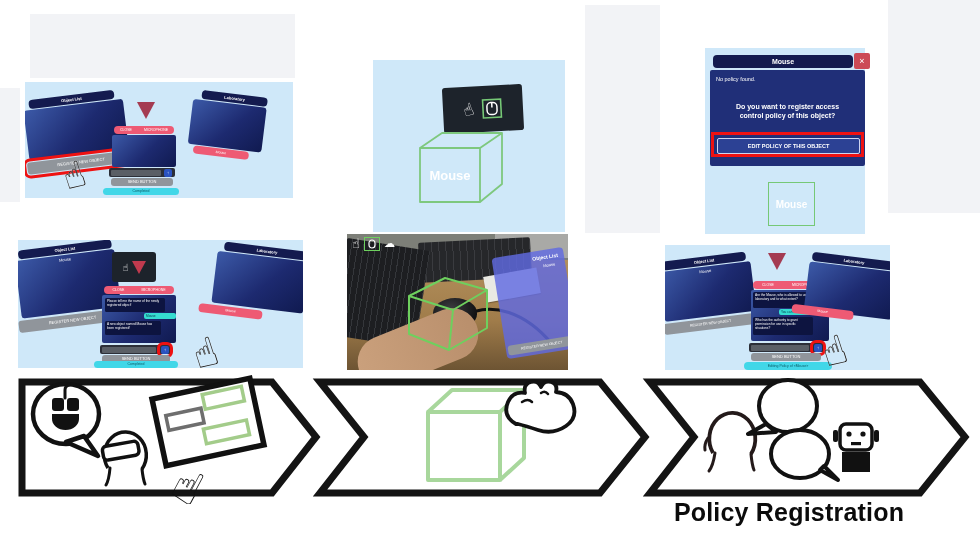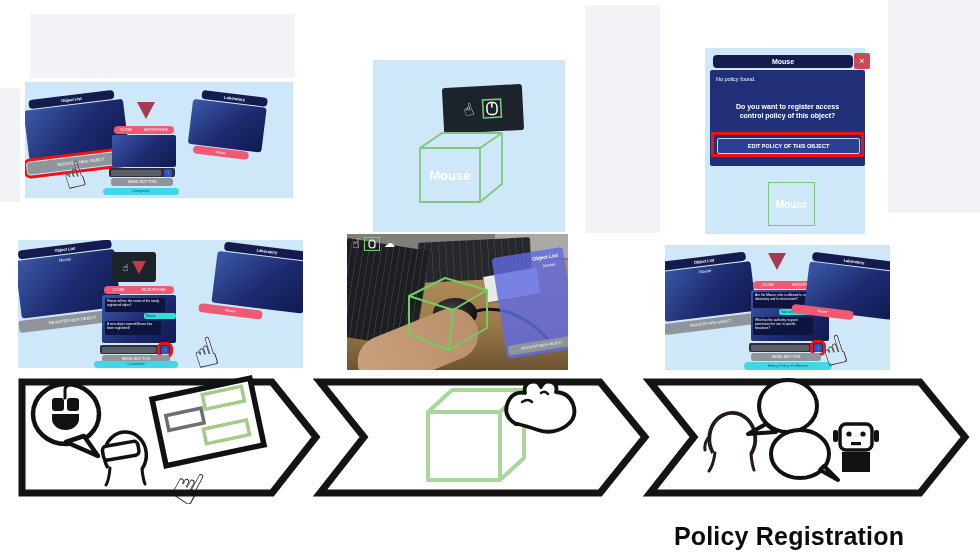--- a/index.html
+++ b/index.html
@@ -269,15 +269,15 @@
       <rect x="-16" y="-38" width="32" height="26" rx="6" fill="#fff" stroke="#111" stroke-width="3.5"></rect>
       <circle cx="-7" cy="-28" r="2.6" fill="#111"></circle>
         <circle cx="7" cy="-28" r="2.6" fill="#111"></circle>
       <rect x="-5" y="-20" width="10" height="3.2" fill="#111"></rect>
       <rect x="-23" y="-32" width="5" height="12" rx="2" fill="#111"></rect>
       <rect x="18" y="-32" width="5" height="12" rx="2" fill="#111"></rect>
       <rect x="-14" y="-10" width="28" height="20" fill="#111"></rect>
     </g>
   </svg>
 
-  <div class="flow-label" style="left:669px;top:498px;width:240px;margin-top:24px;">Policy Registration</div>
+  <div class="flow-label" style="left:669px;top:498px;width:240px;">Policy Registration</div>
 
 </div>
 
 </body></html>

